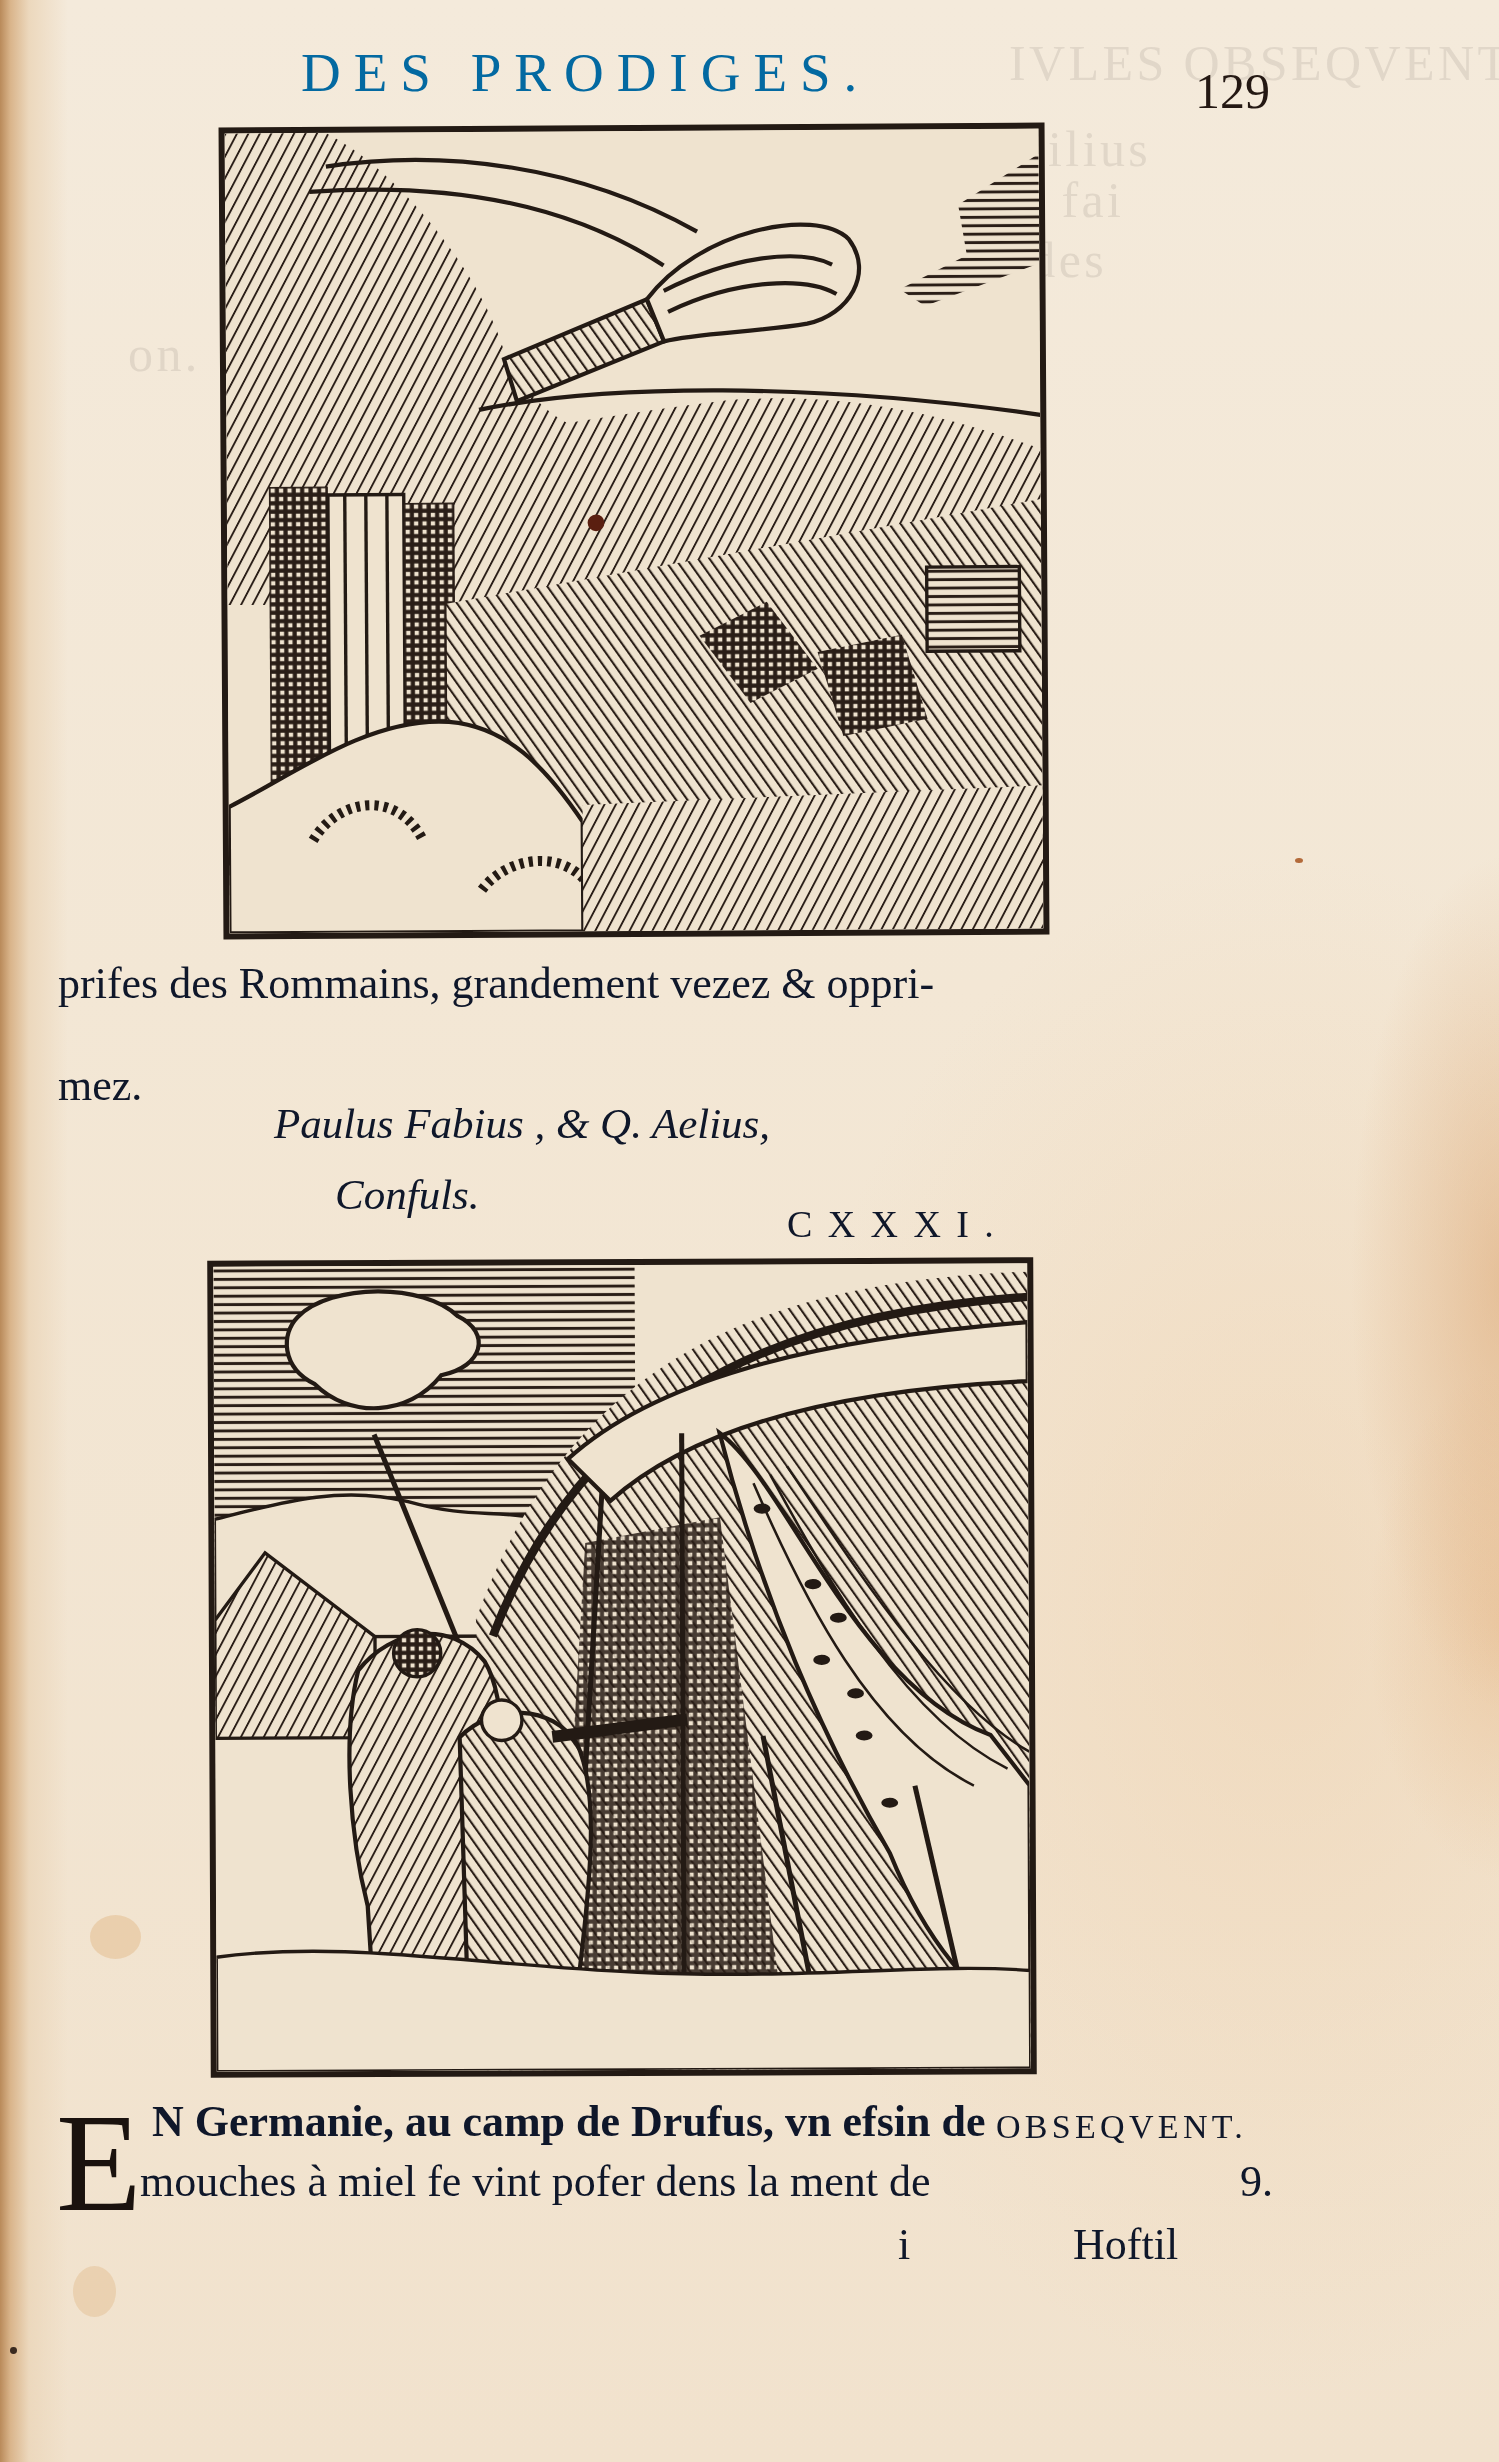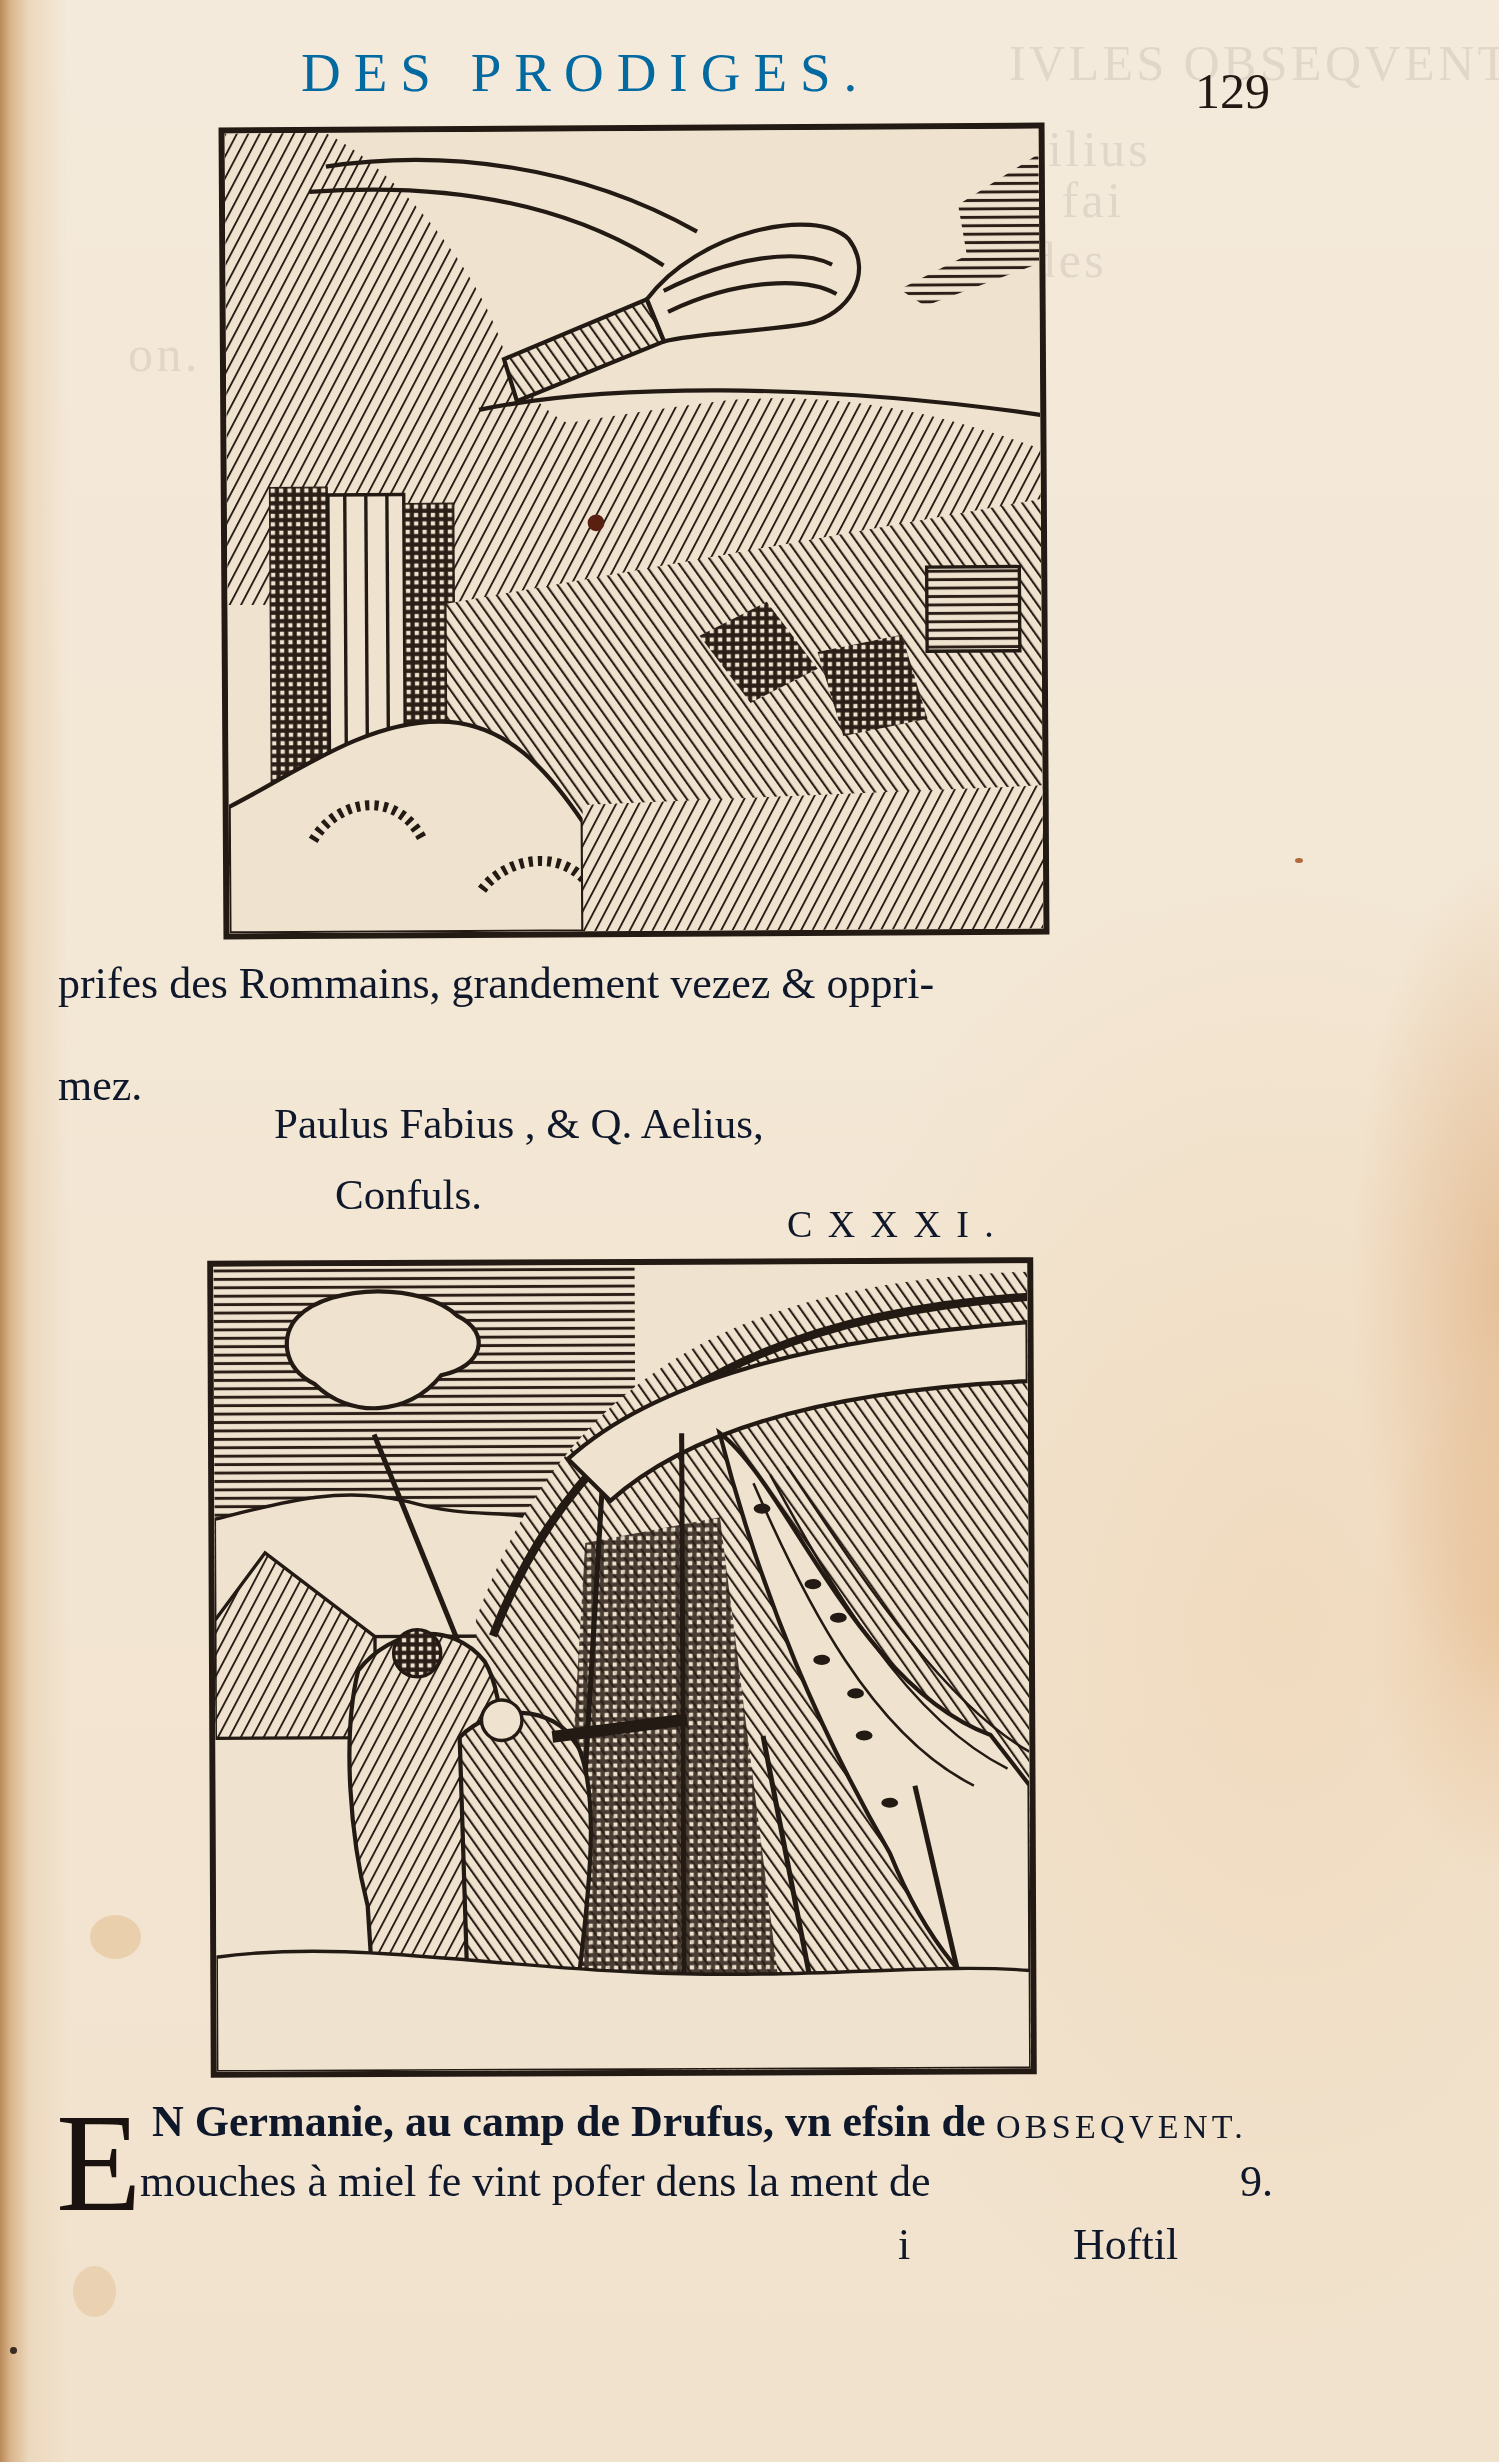--- a/index.html
+++ b/index.html
@@ -25,21 +25,21 @@
   }
   .page-number {
     position:absolute; left:1195px; top:62px; font-size:50px; font-weight:normal; color:#241813;
   }
   .woodcut {
     position:absolute; border:6px solid #231a14; background:#efe3cf; overflow:hidden;
     box-sizing:border-box;
   }
   .woodcut svg { position:absolute; inset:0; width:100%; height:100%; }
   .text-line { position:absolute; font-size:44px; white-space:nowrap; color:#0f172a; }
-  .italic { }
+  .italic { font-style:italic; }
   .numeral { letter-spacing:15.4px; font-size:38px;margin-top:24px; }
   .dropcap { position:absolute; left:56px; top:2093px; font-size:140px; line-height:1; color:#1a120e; }
   .spot { position:absolute; border-radius:50%; }
 </style>
 </head>
 <body>
 
 <div class="paper"></div>
 
 <div class="showthrough" style="left:1009px;top:34px;">IVLES OBSEQVENT</div>

